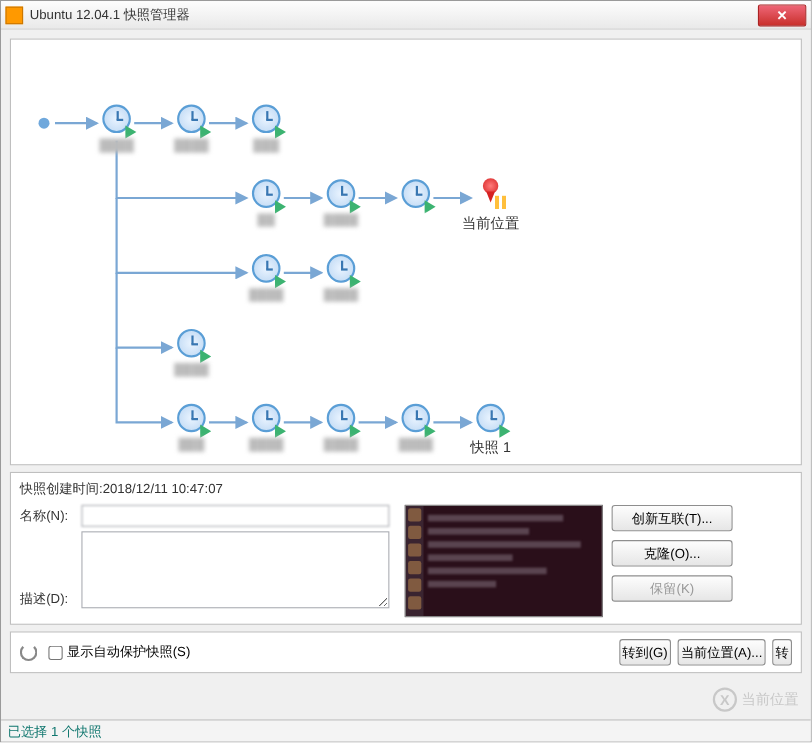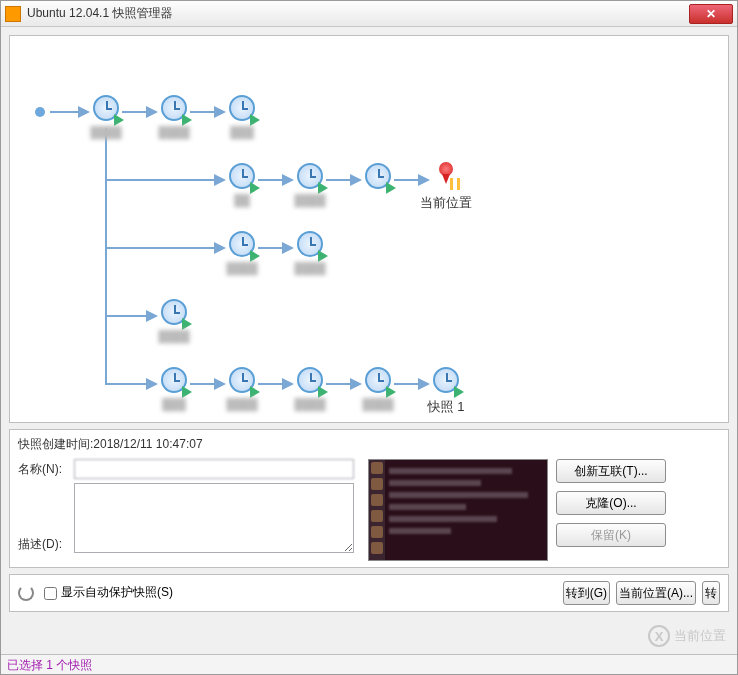--- a/index.html
+++ b/index.html
@@ -226,21 +226,21 @@
   border:1px solid #8e8e8e;
   border-radius:3px;
   font-size:12px;
   cursor:pointer;
 }
 .statusbar {
   height:20px;
   border-top:1px solid #bfbfbf;
   background:#f4f4f4;
   padding:2px 6px;
-  color:#a21caf;
+  color:#0f766e;
 }
 .watermark {
   position:absolute; right:12px; bottom:28px;
   color:#c8c8c8; font-size:13px;
   display:flex; align-items:center;
 }
 .watermark .logo {
   width:22px;height:22px;border:2px solid #c8c8c8;border-radius:50%;margin-right:4px;
   display:flex;align-items:center;justify-content:center;font-weight:bold;
 }

